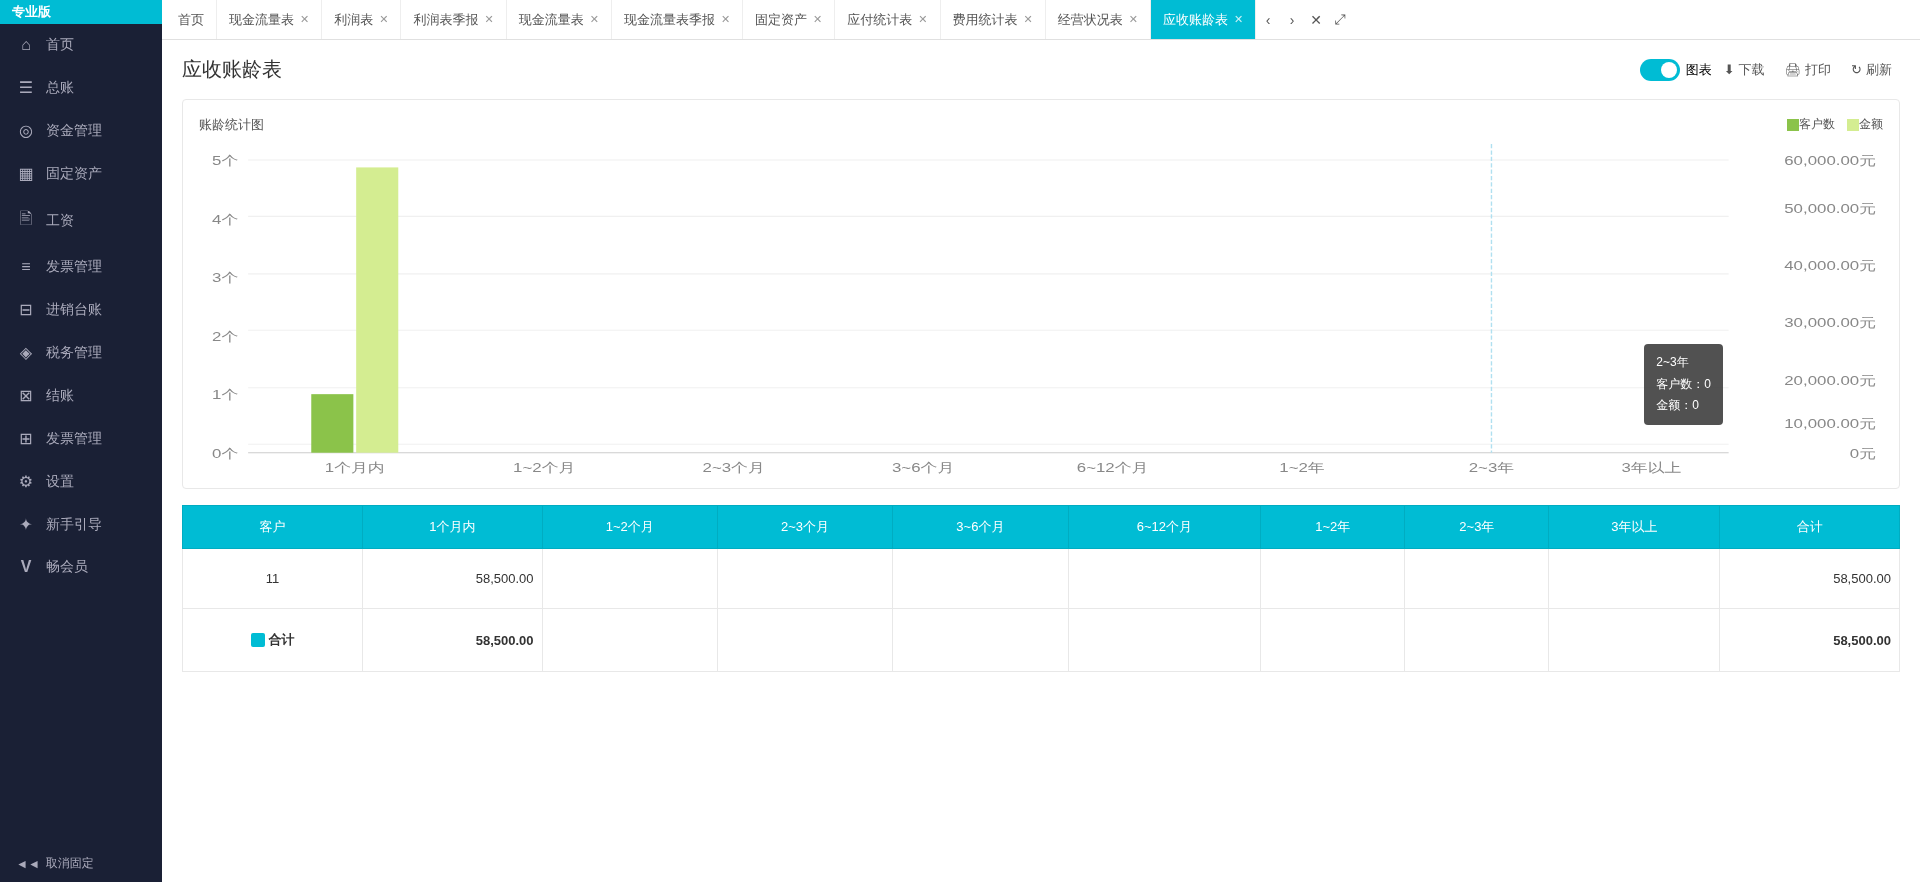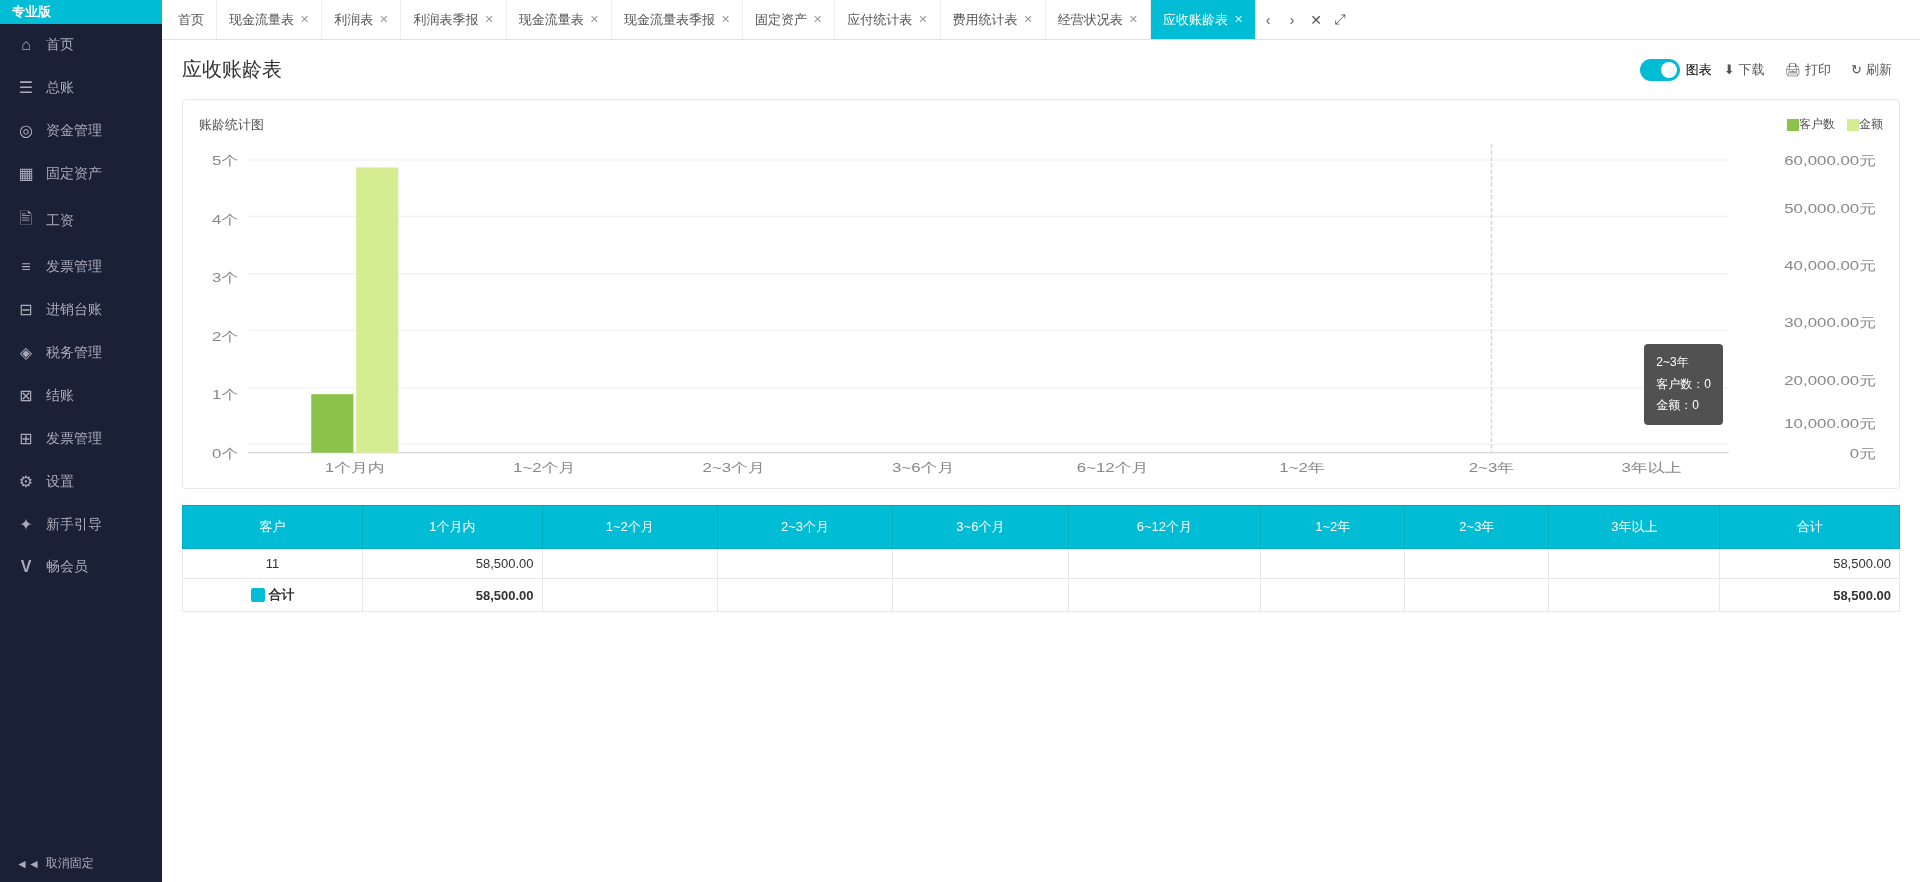--- a/index.html
+++ b/index.html
@@ -218,21 +218,21 @@
     }
     .data-table th {
       background: #00bcd4;
       color: white;
       padding: 12px 12px;
       text-align: center;
       font-weight: normal;
       border: 1px solid #00acc1;
     }
     .data-table td {
-      padding: 7px 8px;
+      padding: 22px 8px;
       text-align: right;
       border: 1px solid #e8e8e8;
       color: #333;
     }
     .data-table td:first-child {
       text-align: center;
     }
     .data-table tr.total-row td {
       font-weight: bold;
     }

